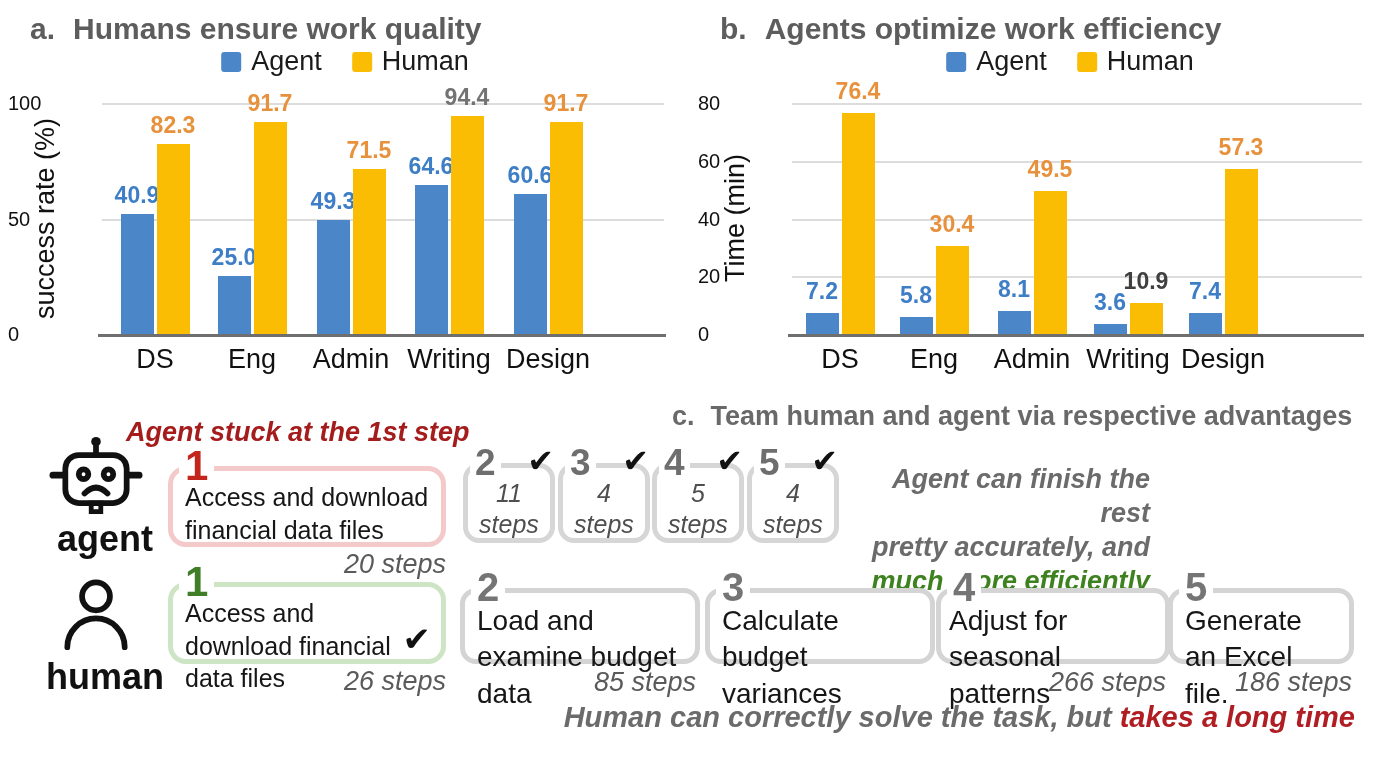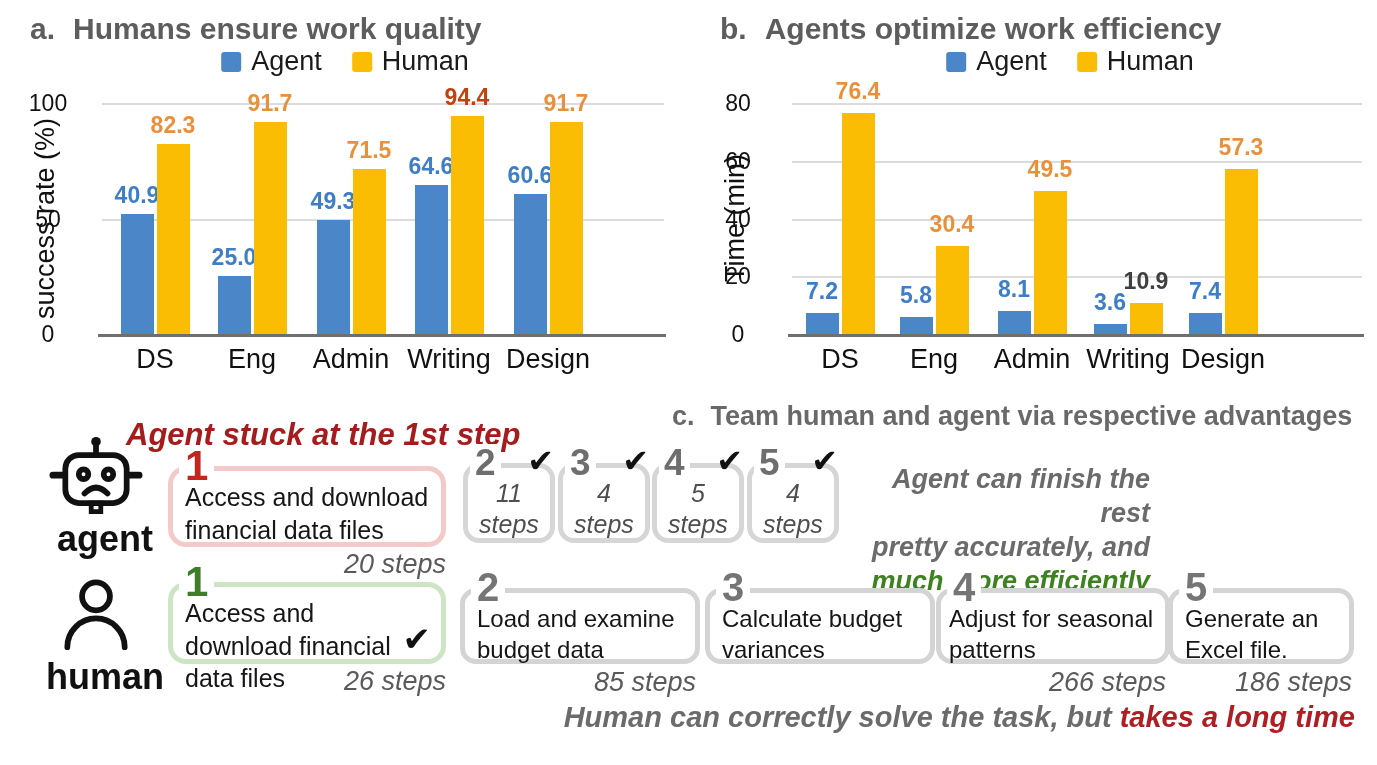--- a/index.html
+++ b/index.html
@@ -10,42 +10,42 @@
   .panel-b{left:690px;width:687px;}
   .panel-title{position:absolute;top:12px;left:30px;font-size:30px;font-weight:bold;color:#5d5d5d;white-space:nowrap;}
   .panel-title .t{margin-left:18px;}
   .legend{position:absolute;top:46px;display:flex;gap:30px;align-items:center;transform:translateX(-50%);}
   .legend-a{left:345px;} .legend-b{left:380px;}
   .legend-item{display:flex;align-items:center;font-size:27px;color:#1a1a1a;}
   .sw{width:20px;height:20px;border-radius:3px;display:inline-block;margin-right:10px;}
   .plot{position:absolute;inset:0;}
   .gridline{position:absolute;height:2px;background:#dcdcdc;}
   .axisline{position:absolute;height:3px;background:#6f6f6f;}
-  .ytick{position:absolute;width:80px;height:30px;line-height:30px;text-align:center;font-size:23px;color:#111;}
+  .ytick{position:absolute;width:80px;height:30px;line-height:30px;text-align:left;font-size:20px;color:#111;}
   .xlabel{position:absolute;width:140px;text-align:center;font-size:27px;color:#111;}
   .bar{position:absolute;}
   .vlabel{position:absolute;width:90px;text-align:center;font-size:23px;font-weight:bold;}
   .ylabel{position:absolute;writing-mode:vertical-rl;transform:rotate(180deg);display:flex;
           align-items:center;justify-content:center;font-size:27px;color:#111;
           left:28px;top:103px;height:231px;width:34px;}
   
   .c-title{position:absolute;left:672px;top:401px;font-size:27px;font-weight:bold;color:#696969;white-space:nowrap;}
   .c-title .t{margin-left:16px;}
-  .stuck-note{position:absolute;left:126px;top:417px;width:330px;text-align:center;font-size:31px;
+  .stuck-note{position:absolute;left:126px;top:417px;width:330px;text-align:center;font-size:27px;
               font-weight:bold;font-style:italic;color:#a41c1c;white-space:nowrap;}
   .actor-icon{position:absolute;}
   .actor-label{position:absolute;text-align:center;font-size:36px;font-weight:bold;color:#111;}
   .step-box{position:absolute;background:#fff;border-radius:18px;box-sizing:border-box;}
   .b-pink{border:5px solid #f3c9c9;}
   .b-green{border:5px solid #cde5c5;}
   .b-gray{border:5px solid #d4d4d4;}
   .step-box .num{position:absolute;top:-26px;left:6px;background:#fff;padding:0 6px;line-height:1;
                  font-size:42px;font-weight:800;}
   .num-red{color:#c2261c;} .num-green{color:#3f7d27;} .num-gray{color:#757575;}
-  .step-box .txt{padding:10px 12px 0;font-size:24px;line-height:1.3;color:#161616;}
+  .step-box .txt{padding:10px 12px 0;font-size:28px;line-height:1.3;color:#161616;}
   .box-check{position:absolute;right:10px;bottom:0px;font-size:34px;font-weight:bold;color:#111;
              font-family:"DejaVu Sans", sans-serif;}
   .caption{position:absolute;text-align:right;font-size:27px;font-style:italic;color:#5a5a5a;}
   .mini-box{position:absolute;width:92px;height:80px;background:#fff;border:5px solid #d6d6d6;
             border-radius:16px;box-sizing:border-box;text-align:center;padding-top:4px;}
   .mini-box .num{position:absolute;top:-24px;left:2px;background:#fff;padding:0 5px;line-height:1;
                  font-size:37px;font-weight:800;color:#6e6e6e;}
   .mini-box .chk{position:absolute;top:-26px;right:-4px;font-size:32px;font-weight:bold;color:#111;
                  font-family:"DejaVu Sans", sans-serif;}
   .mini-box .cnt,.mini-box .unit{display:block;font-size:25px;font-style:italic;color:#4f4f4f;line-height:1.25;}
@@ -94,21 +94,21 @@
         <div class="vlabel" style="left: 225px; top: 90.173px; color: rgb(232, 145, 61);">91.7</div>
         <div class="xlabel" style="left: 182px; top: 344px;">Eng</div>
         <div class="bar" style="left: 316.5px; top: 220.117px; width: 33px; height: 113.883px; background: rgb(74, 134, 200);"></div>
         <div class="vlabel" style="left: 288px; top: 188.117px; color: rgb(61, 126, 198);">49.3</div>
         <div class="bar" style="left: 352.5px; top: 168.835px; width: 33px; height: 165.165px; background: rgb(251, 188, 4);"></div>
         <div class="vlabel" style="left: 324px; top: 136.835px; color: rgb(232, 145, 61);">71.5</div>
         <div class="xlabel" style="left: 281px; top: 344px;">Admin</div>
         <div class="bar" style="left: 414.5px; top: 184.774px; width: 33px; height: 149.226px; background: rgb(74, 134, 200);"></div>
         <div class="vlabel" style="left: 386px; top: 152.774px; color: rgb(61, 126, 198);">64.6</div>
         <div class="bar" style="left: 450.5px; top: 115.936px; width: 33px; height: 218.064px; background: rgb(251, 188, 4);"></div>
-        <div class="vlabel" style="left: 422px; top: 83.936px; color: #c2410c;">94.4</div>
+        <div class="vlabel" style="left: 422px; top: 83.936px; color: #737373;">94.4</div>
         <div class="xlabel" style="left: 379px; top: 344px;">Writing</div>
         <div class="bar" style="left: 513.5px; top: 194.014px; width: 33px; height: 139.986px; background: rgb(74, 134, 200);"></div>
         <div class="vlabel" style="left: 485px; top: 162.014px; color: rgb(61, 126, 198);">60.6</div>
         <div class="bar" style="left: 549.5px; top: 122.173px; width: 33px; height: 211.827px; background: rgb(251, 188, 4);"></div>
         <div class="vlabel" style="left: 521px; top: 90.173px; color: rgb(232, 145, 61);">91.7</div>
         <div class="xlabel" style="left: 478px; top: 344px;">Design</div>
         <div class="axisline" style="left: 98px; top: 334px; width: 568px;"></div>
       </div>
   </div>
 

